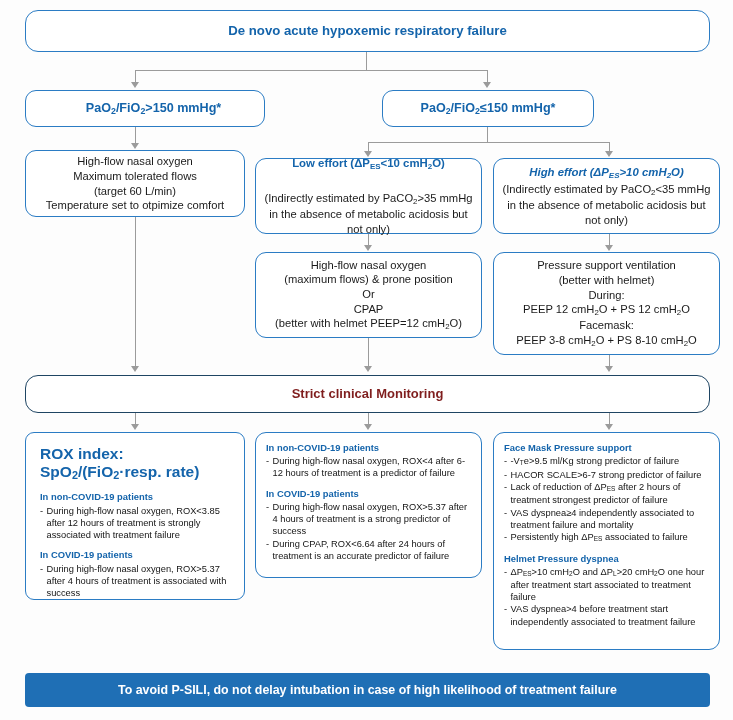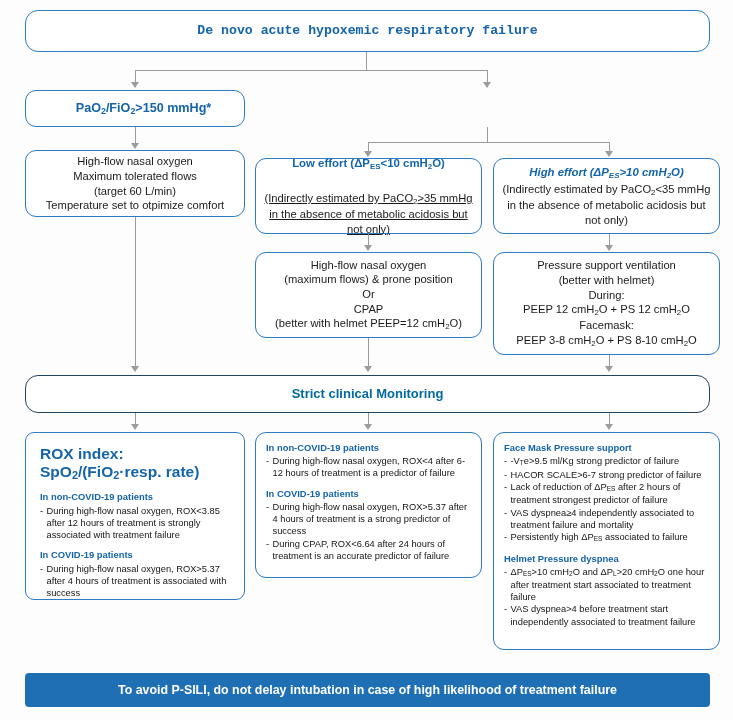--- a/index.html
+++ b/index.html
@@ -40,21 +40,21 @@
   .node .hdr {
     color: #1464ab;
     font-weight: bold;
   }
 
   
   .node.navy {
     border-color: #1f4563;
     border-width: 1.6px;
   }
-  .node.navy .hdr { color: #0369a1; }
+  .node.navy .hdr { color: #7f1d1d; }
 
   
   .banner {
     position: absolute;
     box-sizing: border-box;
     background: #1f6fb5;
     border-radius: 4px;
     color: #ffffff;
     font-weight: bold;
     font-size: 12.4px;
@@ -125,36 +125,41 @@
     border-right: 4.2px solid transparent;
     border-top: 6px solid #9b9b9b;
   }
 </style>
 </head>
 <body>
 
 <div id="flowchart">
 
   <div class="node center-text" style="left:25px; top:10px; width:685px; height:42px; border-radius:13px;">
-    <div class="hdr" style="font-size:13.2px;font-family:Liberation Mono, monospace;">De novo acute hypoxemic respiratory failure</div>
+    <div class="hdr" style="font-size:13.2px;">De novo acute hypoxemic respiratory failure</div>
   </div>
 
   <div class="vline" style="left:366px; top:52px; height:18px;"></div>
   <div class="hline" style="left:135px; top:70px; width:352px;"></div>
   <div class="vline" style="left:135px; top:70px; height:13px;"></div>
   <div class="arrow" style="left:131px; top:82px;"></div>
   <div class="vline" style="left:487px; top:70px; height:13px;"></div>
   <div class="arrow" style="left:483px; top:82px;"></div>
 
-  <div class="node center-text" style="left:25px; top:90px; width:220px; height:37px;padding-left:17px;">
+  <div class="node center-text" style="left:25px; top:90px; width:240px; height:37px;padding-left:17px;">
     <div class="hdr" style="font-size:12.6px;">
       <span>PaO</span><sub>2</sub><span>/FiO</span><sub>2</sub><span>&gt;150 mmHg*</span>
     </div>
   </div>
 
+  <div class="node center-text" style="left:382px; top:90px; width:212px; height:37px;">
+    <div class="hdr" style="font-size:12.6px;">
+      <span>PaO</span><sub>2</sub><span>/FiO</span><sub>2</sub><span>≤150 mmHg*</span>
+    </div>
+  </div>
 
   <div class="vline" style="left:135px; top:127px; height:17px;"></div>
   <div class="arrow" style="left:131px; top:143px;"></div>
 
   <div class="vline" style="left:487px; top:127px; height:15px;"></div>
   <div class="hline" style="left:368px; top:142px; width:241px;"></div>
   <div class="vline" style="left:368px; top:142px; height:10px;"></div>
   <div class="arrow" style="left:364px; top:151px;"></div>
   <div class="vline" style="left:609px; top:142px; height:10px;"></div>
   <div class="arrow" style="left:605px; top:151px;"></div>
@@ -166,21 +171,21 @@
     <div class="ln">Temperature set to otpimize comfort</div>
   </div>
 
   <div class="vline" style="left:135px; top:217px; height:150px;"></div>
   <div class="arrow" style="left:131px; top:366px;"></div>
 
   <div class="node center-text" style="left:255px; top:158px; width:227px; height:76px; padding:5px 7px;">
     <div class="hdr ln" style="font-size:11.4px;">
       <span>Low effort (ΔP</span><sub>ES</sub><span>&lt;10 cmH</span><sub>2</sub><span>O)</span>
     </div>
-    <div class="ln" style="margin-top:19px;text-decoration:underline;">
+    <div class="ln" style="margin-top:19px;">
       <span>(Indirectly estimated by PaCO</span><sub>2</sub><span>&gt;35 mmHg in the absence of metabolic acidosis but not only)</span>
     </div>
   </div>
 
   <div class="node center-text" style="left:493px; top:158px; width:227px; height:76px; padding:5px 7px;">
     <div class="hdr ln" style="font-size:11.4px;font-style:italic;">
       <span>High effort (ΔP</span><sub>ES</sub><span>&gt;10 cmH</span><sub>2</sub><span>O)</span>
     </div>
     <div class="ln" style="margin-top:1px;">
       <span>(Indirectly estimated by PaCO</span><sub>2</sub><span>&lt;35 mmHg in the absence of metabolic acidosis but not only)</span>

